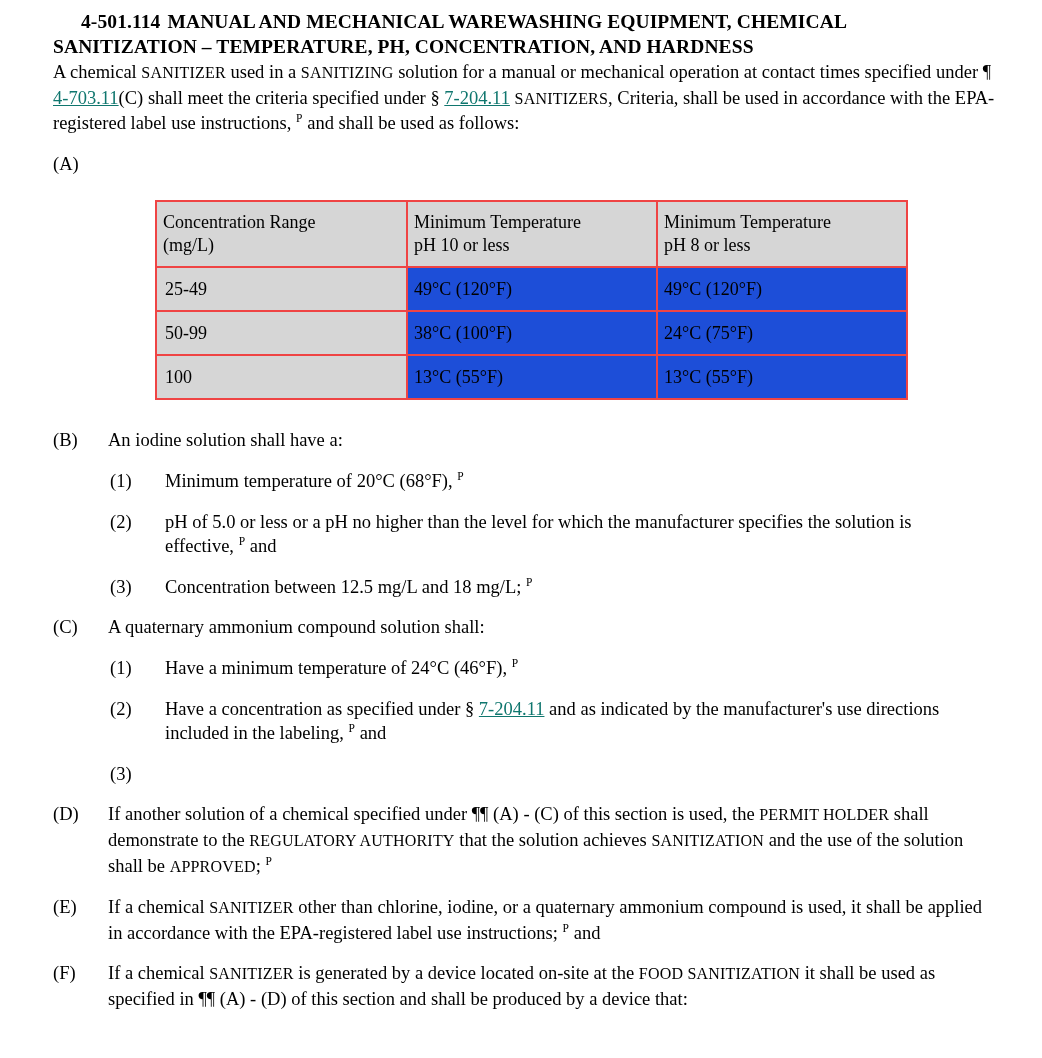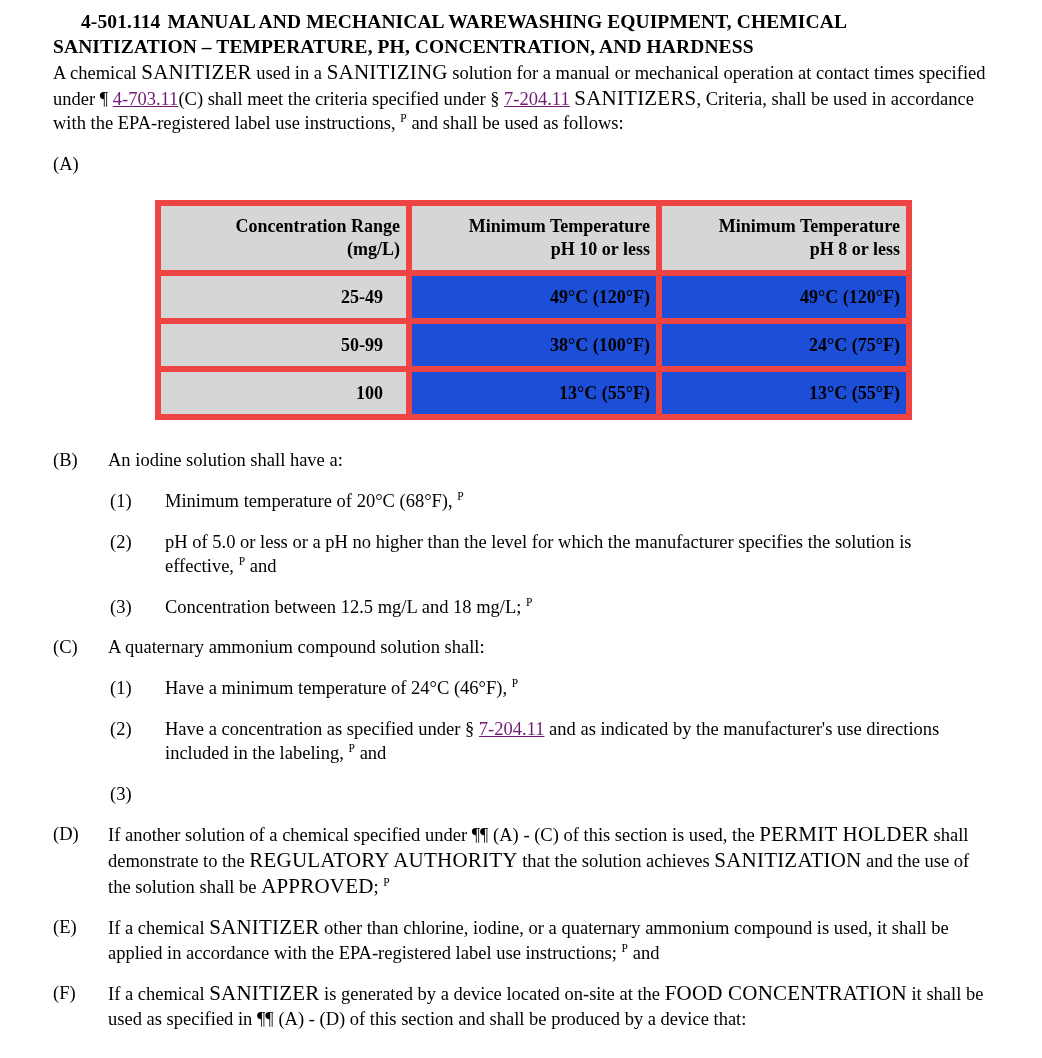--- a/index.html
+++ b/index.html
@@ -60,72 +60,72 @@
 
   .clause .body {
     flex: 1 1 auto;
     padding-right: 60px;
   }
   .clause.level1 > .body { padding-right: 48px; }
 
   
   .sc {
     font-variant: small-caps;
-    font-size: 21px;
+    font-size: 16px;
     letter-spacing: 0.2px;
   }
 
   
   sup.pmark {
     font-variant: small-caps;
     font-size: 11.5px;
     vertical-align: super;
     line-height: 0;
     letter-spacing: 0.2px;
   }
 
   
   a.xref, .xref {
-    color: #701a75;
+    color: #0f766e;
     text-decoration: underline;
     cursor: pointer;
   }
 
   
   .table-wrap {
     margin-top: 24px;
     padding-left: 155px;
   }
   table.chem-table {
     border-collapse: collapse;
     width: 751px;
     table-layout: fixed;
     font-size: 18px;
   }
   table.chem-table th,
   table.chem-table td {
-    border: 6px solid #ef4444;
-    text-align: right;
+    border: 2px solid #ef4444;
+    text-align: left;
     vertical-align: middle;
-    font-weight: bold;
+    font-weight: normal;
     line-height: 23px;
   }
   table.chem-table th {
     background: #d6d6d6;
     height: 56px;
     padding: 4px 6px;
   }
   table.chem-table col.c1 { width: 251px; }
   table.chem-table col.c2 { width: 250px; }
   table.chem-table col.c3 { width: 250px; }
 
   table.chem-table td.rowhead {
     background: #d6d6d6;
     height: 38px;
-    padding: 2px 23px;
+    padding: 2px 8px;
   }
   table.chem-table td.val {
     background: #1d4ed8;
     height: 38px;
     padding: 2px 6px;
   }
 </style>
 </head>
 <body>
 
@@ -228,16 +228,16 @@
     <span class="body"><span>If another solution of a chemical specified under ¶¶ (A) - (C) of this section is used, the </span><span class="sc">PERMIT HOLDER</span><span> shall demonstrate to the </span><span class="sc">REGULATORY AUTHORITY</span><span> that the solution achieves </span><span class="sc">SANITIZATION</span><span> and the use of the solution shall be </span><span class="sc">APPROVED</span><span>; </span><sup class="pmark">P</sup></span>
   </div>
 
   <div class="clause level1">
     <span class="marker">(E)</span>
     <span class="body"><span>If a chemical </span><span class="sc">SANITIZER</span><span> other than chlorine, iodine, or a quaternary ammonium compound is used, it shall be applied in accordance with the EPA-registered label use instructions; </span><sup class="pmark">P</sup><span> and</span></span>
   </div>
 
   <div class="clause level1">
     <span class="marker">(F)</span>
-    <span class="body"><span>If a chemical </span><span class="sc">SANITIZER</span><span> is generated by a device located on-site at the </span><span class="sc">FOOD CONCENTRATION</span><span> it shall be used as specified in ¶¶ (A) - (D) of this section and shall be produced by a device that:</span></span>
+    <span class="body"><span>If a chemical </span><span class="sc">SANITIZER</span><span> is generated by a device located on-site at the </span><span class="sc">FOOD SANITIZATION</span><span> it shall be used as specified in ¶¶ (A) - (D) of this section and shall be produced by a device that:</span></span>
   </div>
 
 </div>
 
 </body></html>

